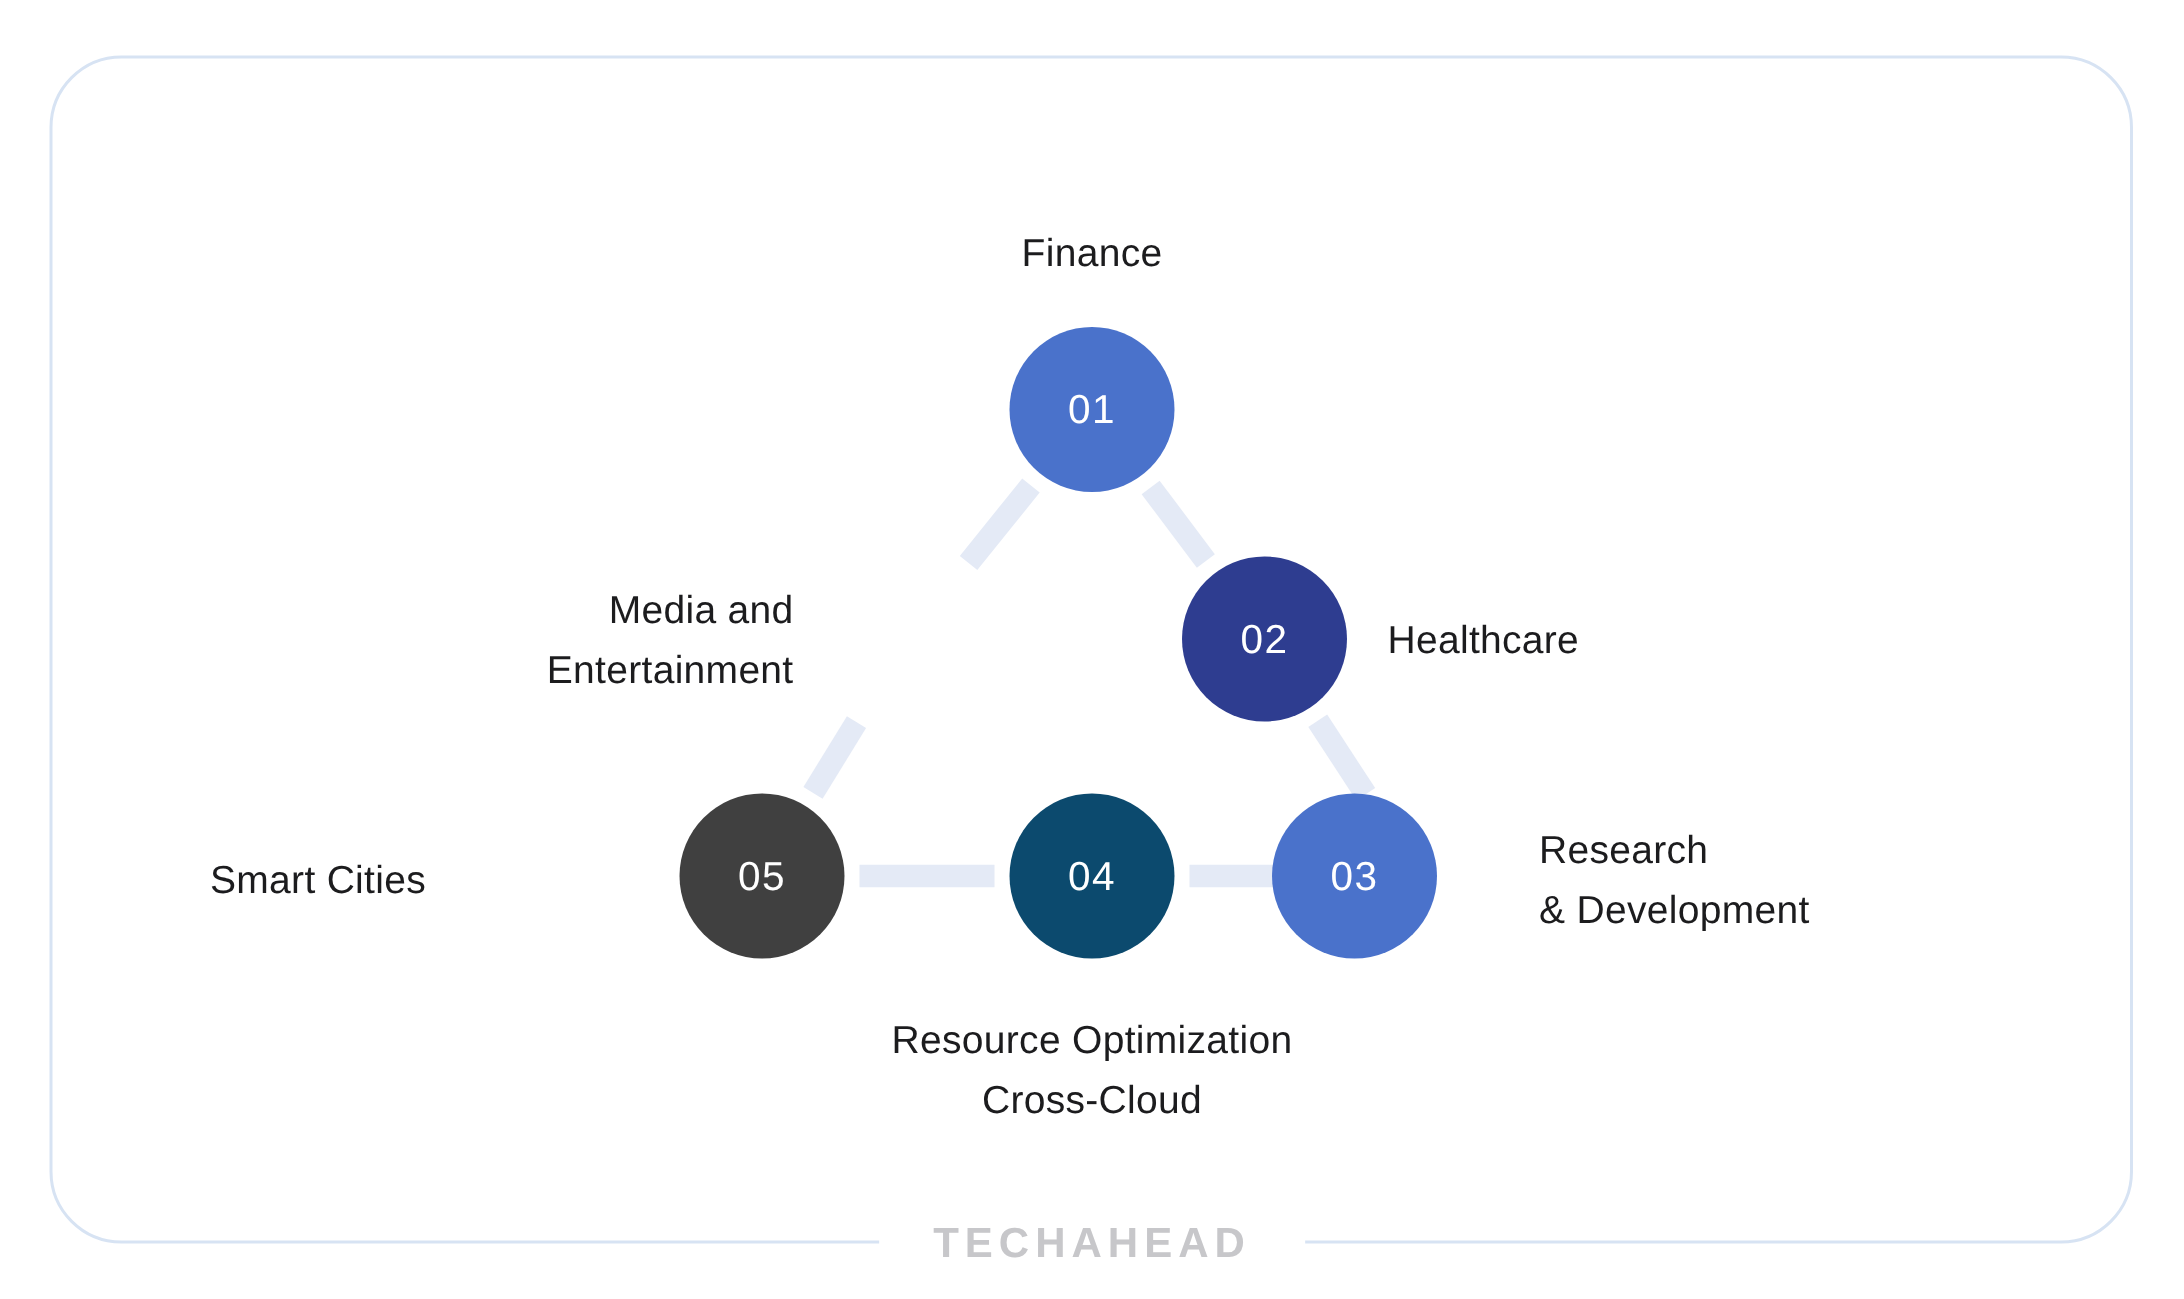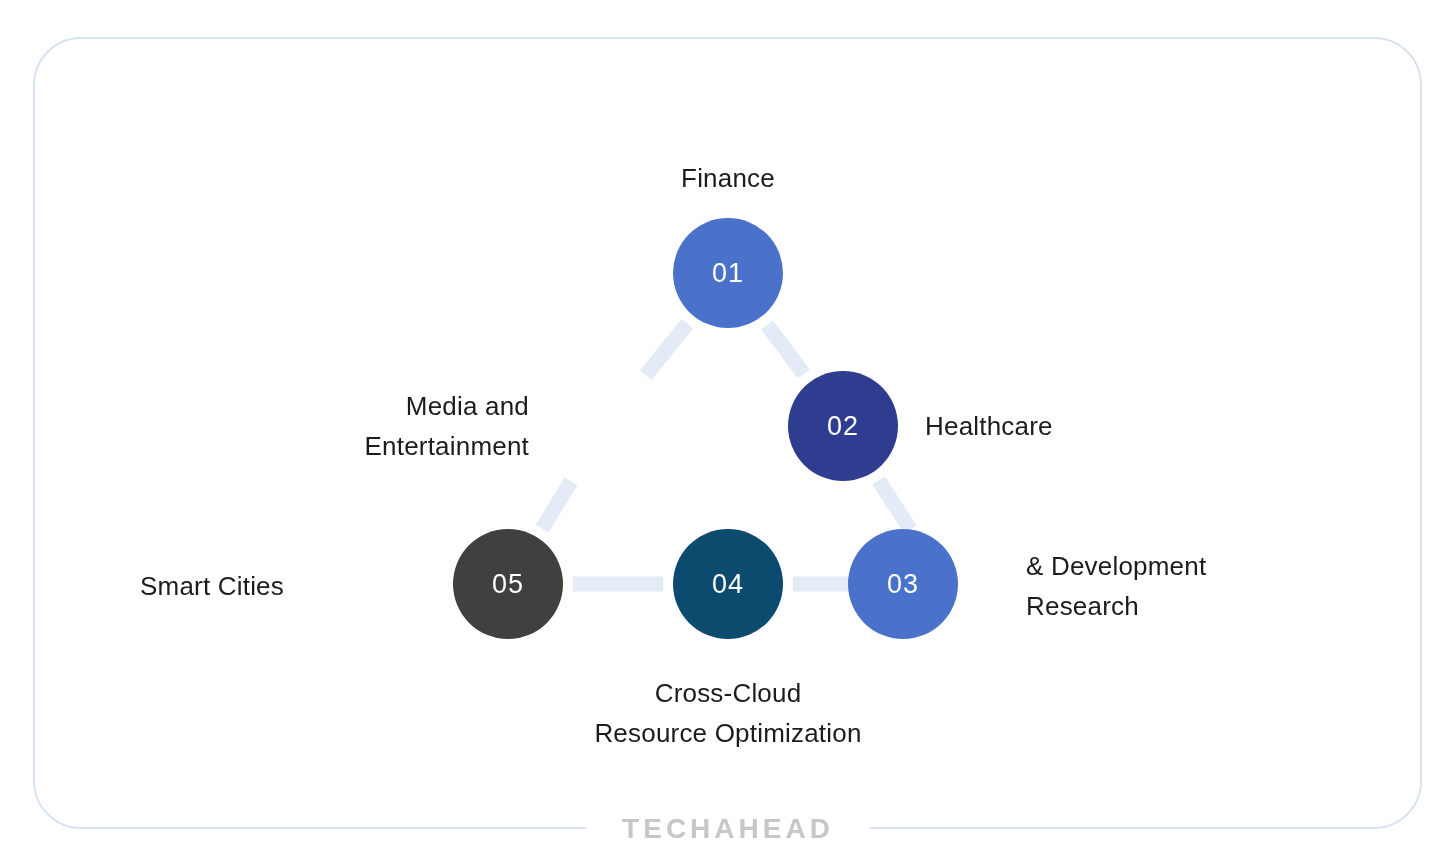--- a/index.html
+++ b/index.html
@@ -44,21 +44,21 @@
 
   .lbl {
     position: absolute;
     color: #1c1c1e;
     font-size: 26px;
     font-weight: 500;
     line-height: 40px;
     letter-spacing: 0.2px;
     white-space: nowrap;
   }
-  .lbl-finance      { left: 578px; top: 158px; width: 300px; text-align: center; }
+  .lbl-finance      { left: 578px; top: 148px; width: 300px; text-align: center; }
   .lbl-media        { left: 140px; top: 386px; width: 389px; text-align: right; }
   .lbl-healthcare   { left: 925px; top: 406px; }
   .lbl-smartcities  { left: 140px; top: 566px; width: 290px; }
   .lbl-research     { left: 1026px; top: 546px; }
   .lbl-crosscloud   { left: 528px; top: 673px; width: 400px; text-align: center; }
 
   .brand-wrap {
     position: absolute;
     left: 728px; top: 829px;
     transform: translate(-50%, -50%);
@@ -116,26 +116,26 @@
 
   <div class="lbl lbl-healthcare">
     <div>Healthcare</div>
   </div>
 
   <div class="lbl lbl-smartcities">
     <div>Smart Cities</div>
   </div>
 
   <div class="lbl lbl-research">
+    <div>Research</div>
     <div>&amp; Development</div>
-    <div>Research</div>
   </div>
 
   <div class="lbl lbl-crosscloud">
+    <div>Resource Optimization</div>
     <div>Cross-Cloud</div>
-    <div>Resource Optimization</div>
   </div>
 
   <div class="brand-wrap">
     <span class="brand" style="color: rgb(199, 199, 202);">TECHAHEAD</span>
   </div>
 
 </div>
 
 </body></html>

